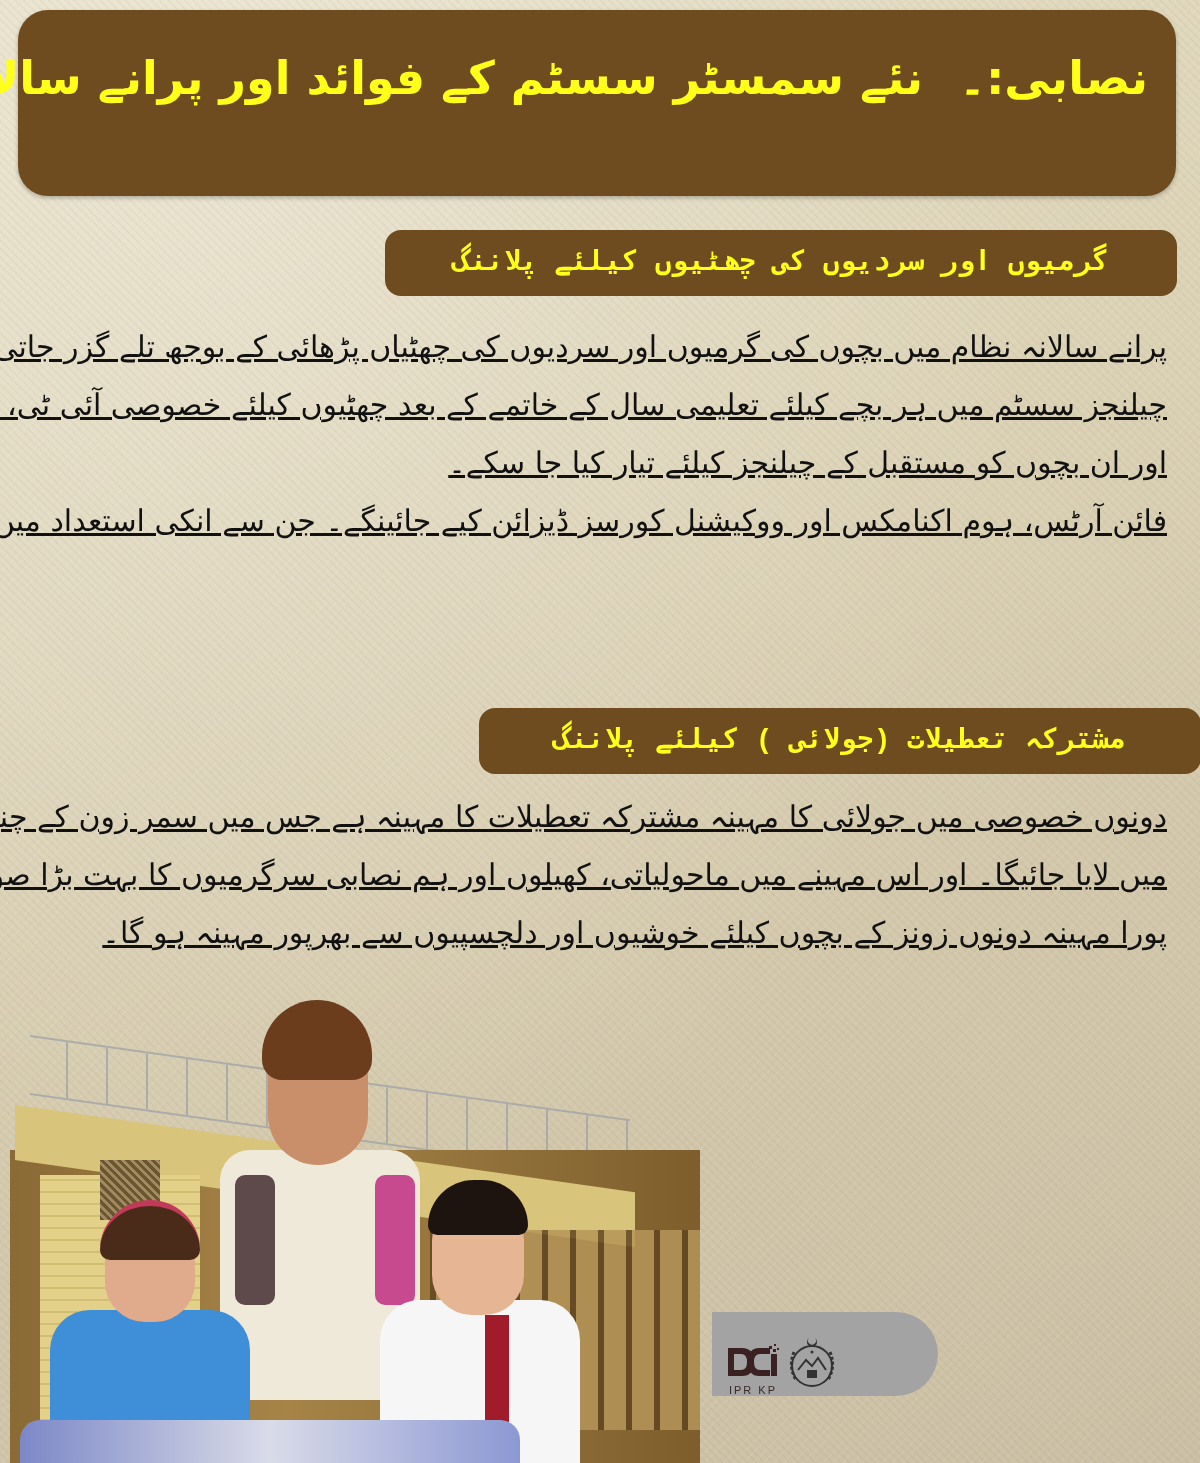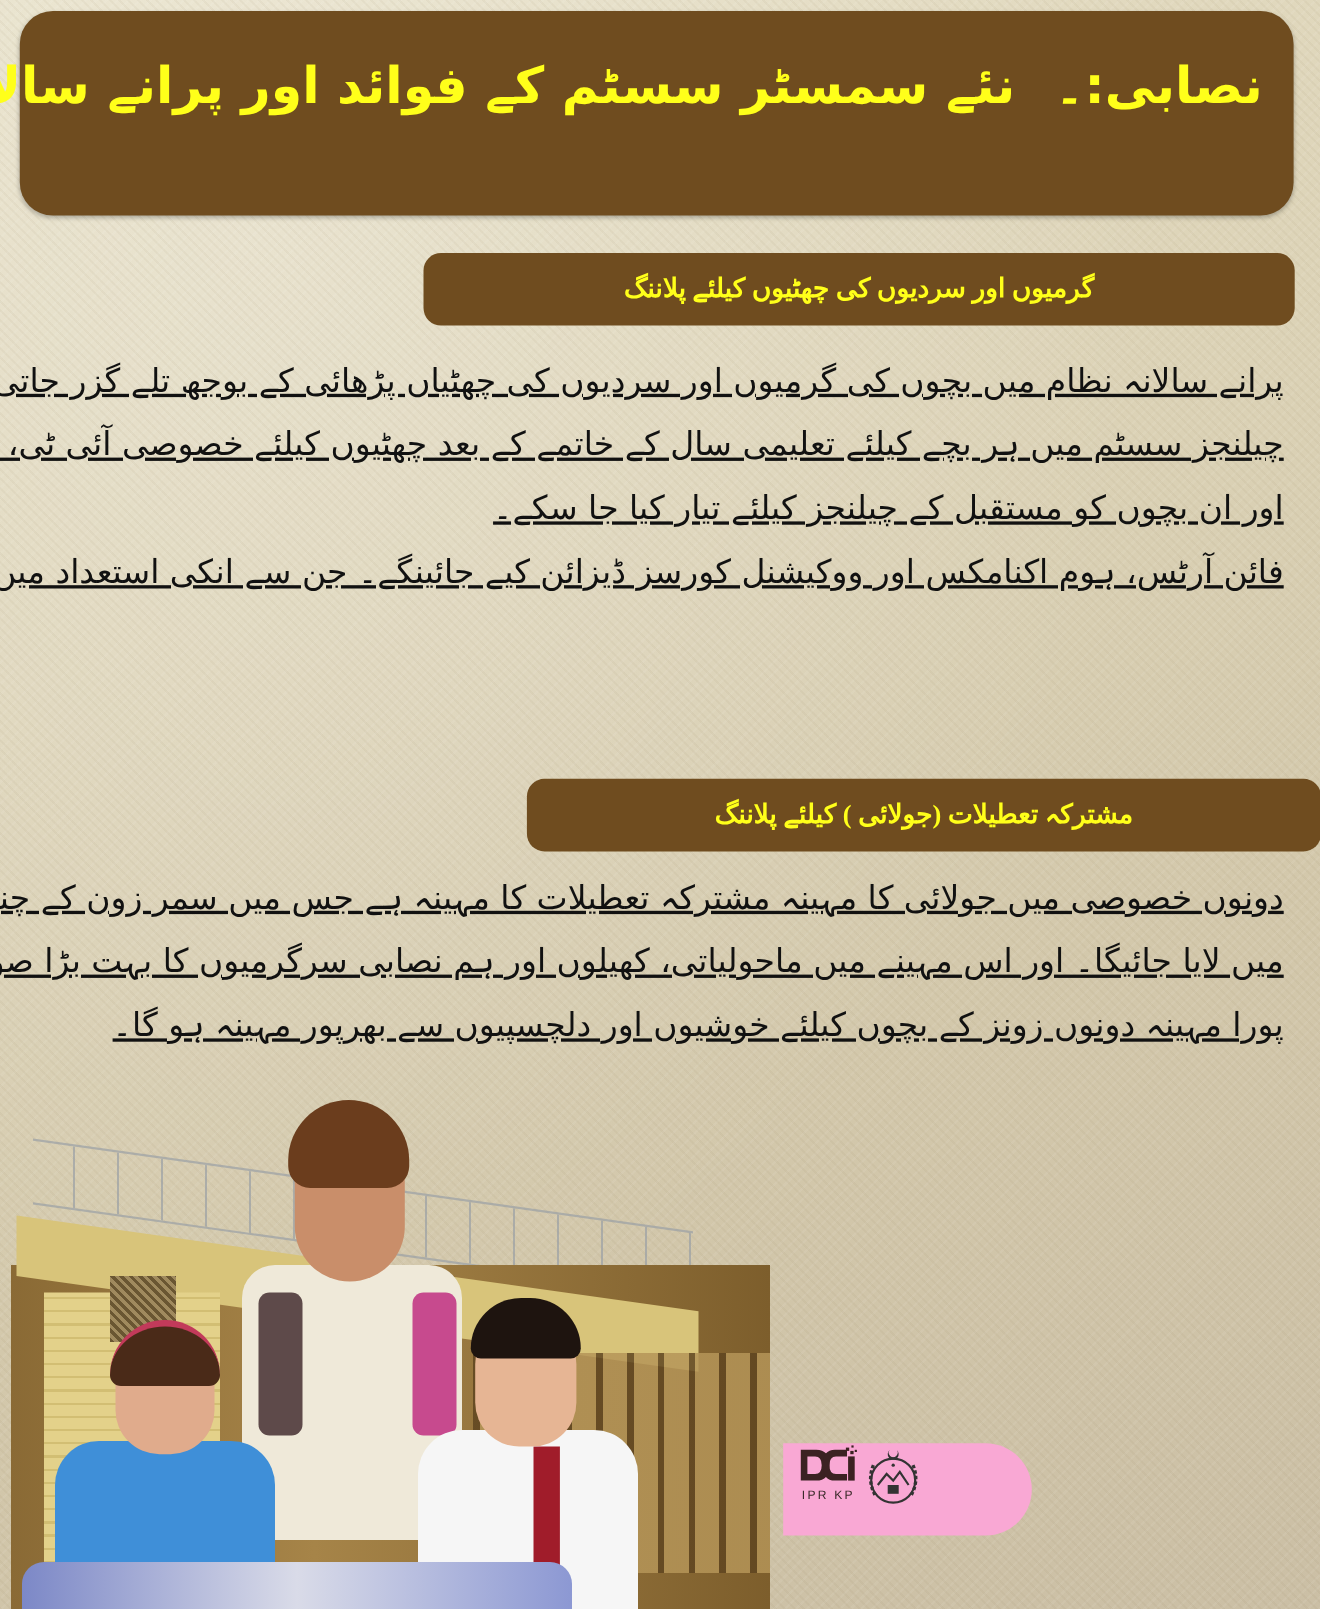--- a/index.html
+++ b/index.html
@@ -39,23 +39,23 @@
   .header-line.l1 { padding-right: 0; }
   .header-line.l2 { padding-right: 232px; }
   .header-line .q-label { margin-left: 36px; }
 
   .section-title {
     position: absolute;
     height: 66px;
     background: #6f4c1f;
     border-radius: 16px;
     color: #ffff1a;
-    font-family: Liberation Serif, serif;
+    font-family: Liberation Mono, monospace;
     font-weight: bold;
-    font-size: 24px;
+    font-size: 28px;
     line-height: 66px;
     text-align: center;
     direction: rtl;
     white-space: nowrap;
   }
   .section-title.s1 { left: 385px; top: 230px; width: 792px; }
   .section-title.s2 { left: 455px; top: 708px; width: 722px; margin-left: 24px; }
 
   .para {
     position: absolute;
@@ -96,23 +96,23 @@
   .kid-girl .body { position: absolute; left: 10px; top: 110px; width: 200px; height: 160px; background: #3f8fd8; border-radius: 40px 40px 0 0; }
   .kid-boy { position: absolute; left: 380px; top: 180px; width: 200px; height: 283px; }
   .kid-boy .hair { position: absolute; left: 48px; top: 0; width: 100px; height: 55px; background: #1e140f; border-radius: 50px 50px 10px 10px; }
   .kid-boy .face { position: absolute; left: 52px; top: 20px; width: 92px; height: 115px; background: #e6b594; border-radius: 40px; }
   .kid-boy .body { position: absolute; left: 0; top: 120px; width: 200px; height: 163px; background: #f6f6f6; border-radius: 40px 40px 0 0; }
   .kid-boy .tie { position: absolute; left: 105px; top: 135px; width: 24px; height: 130px; background: #a01c2a; }
   .book { position: absolute; left: 20px; top: 420px; width: 500px; height: 43px; background: linear-gradient(90deg, #7c88c7, #d9dbe8, #8c98d3); border-radius: 20px 20px 0 0; }
 
   .logo-pill {
     position: absolute; left: 712px; top: 1312px; width: 226px; height: 84px;
-    background: #f9a8d4;
+    background: #a3a3a3;
     border-radius: 0 42px 42px 0;
-    display: flex; align-items: flex-start; padding-left: 14px;
+    display: flex; align-items: flex-end; padding-left: 14px;
   }
   .ipr-logo { display: flex; flex-direction: column; align-items: center; }
   .ipr-mark { width: 54px; height: 40px; }
   .ipr-text {
     font-family: "Liberation Sans", sans-serif;
     font-size: 11px; letter-spacing: 2px; color: #3b2a2a; margin-top: 2px;
   }
   .kp-emblem { width: 64px; height: 64px; }
 </style>
 </head>

